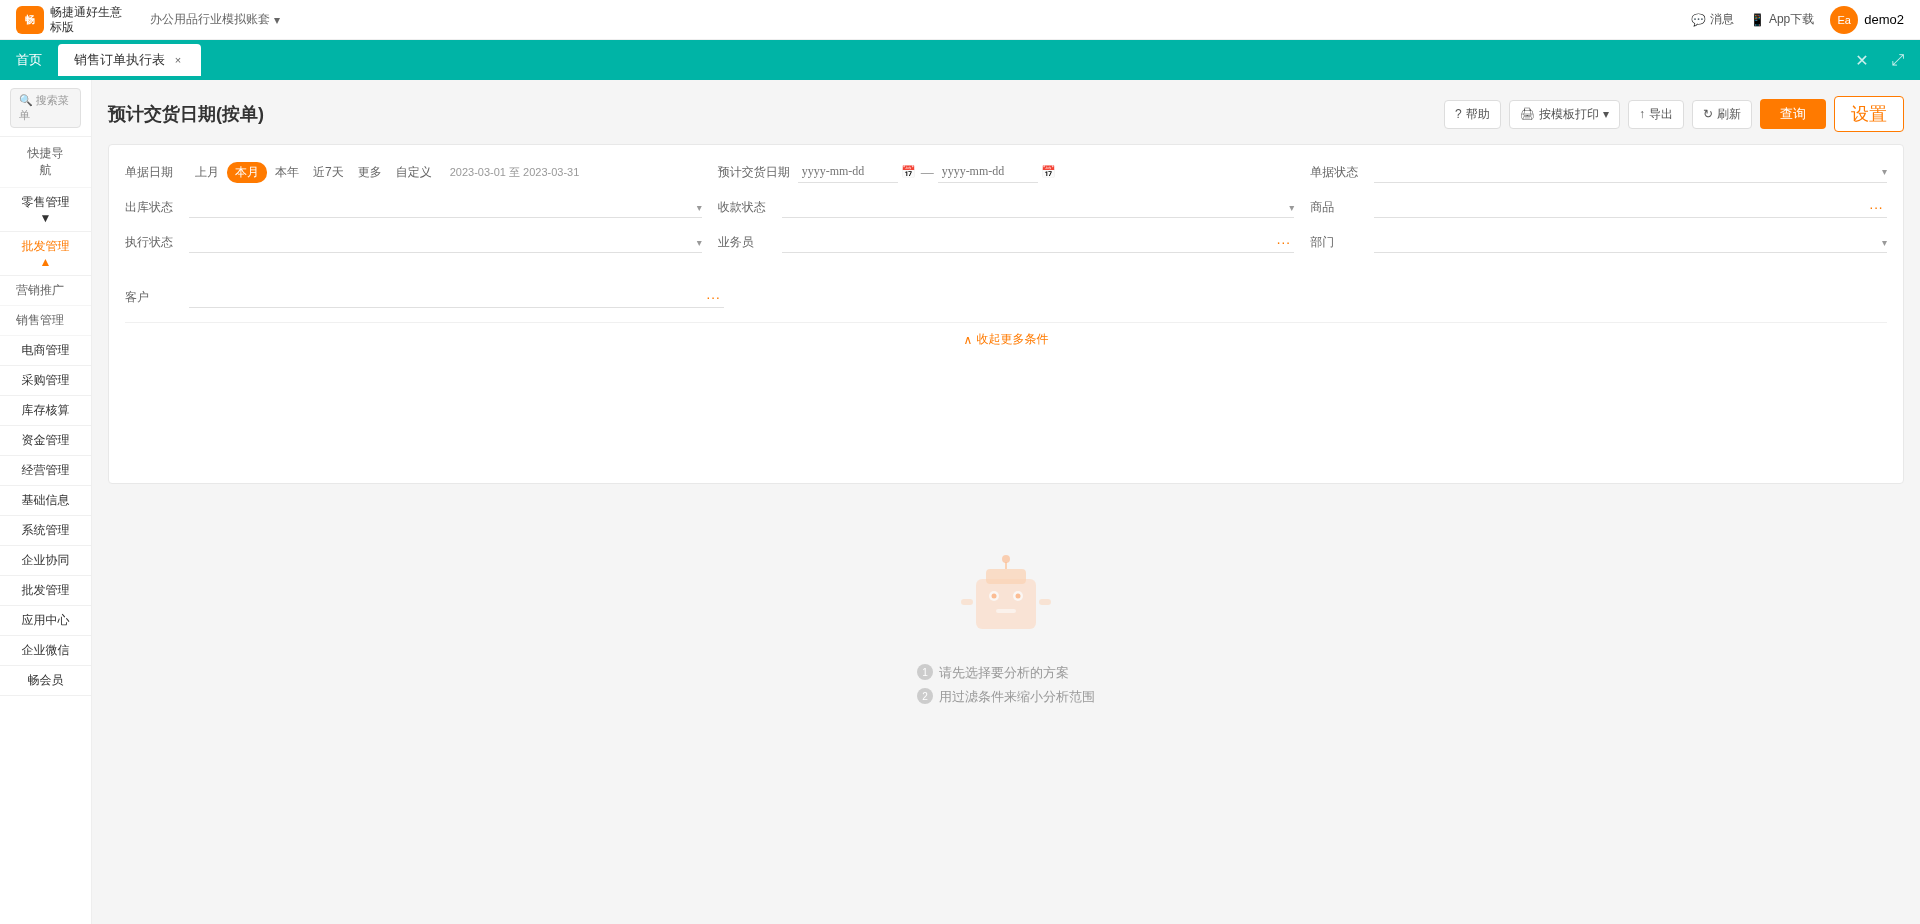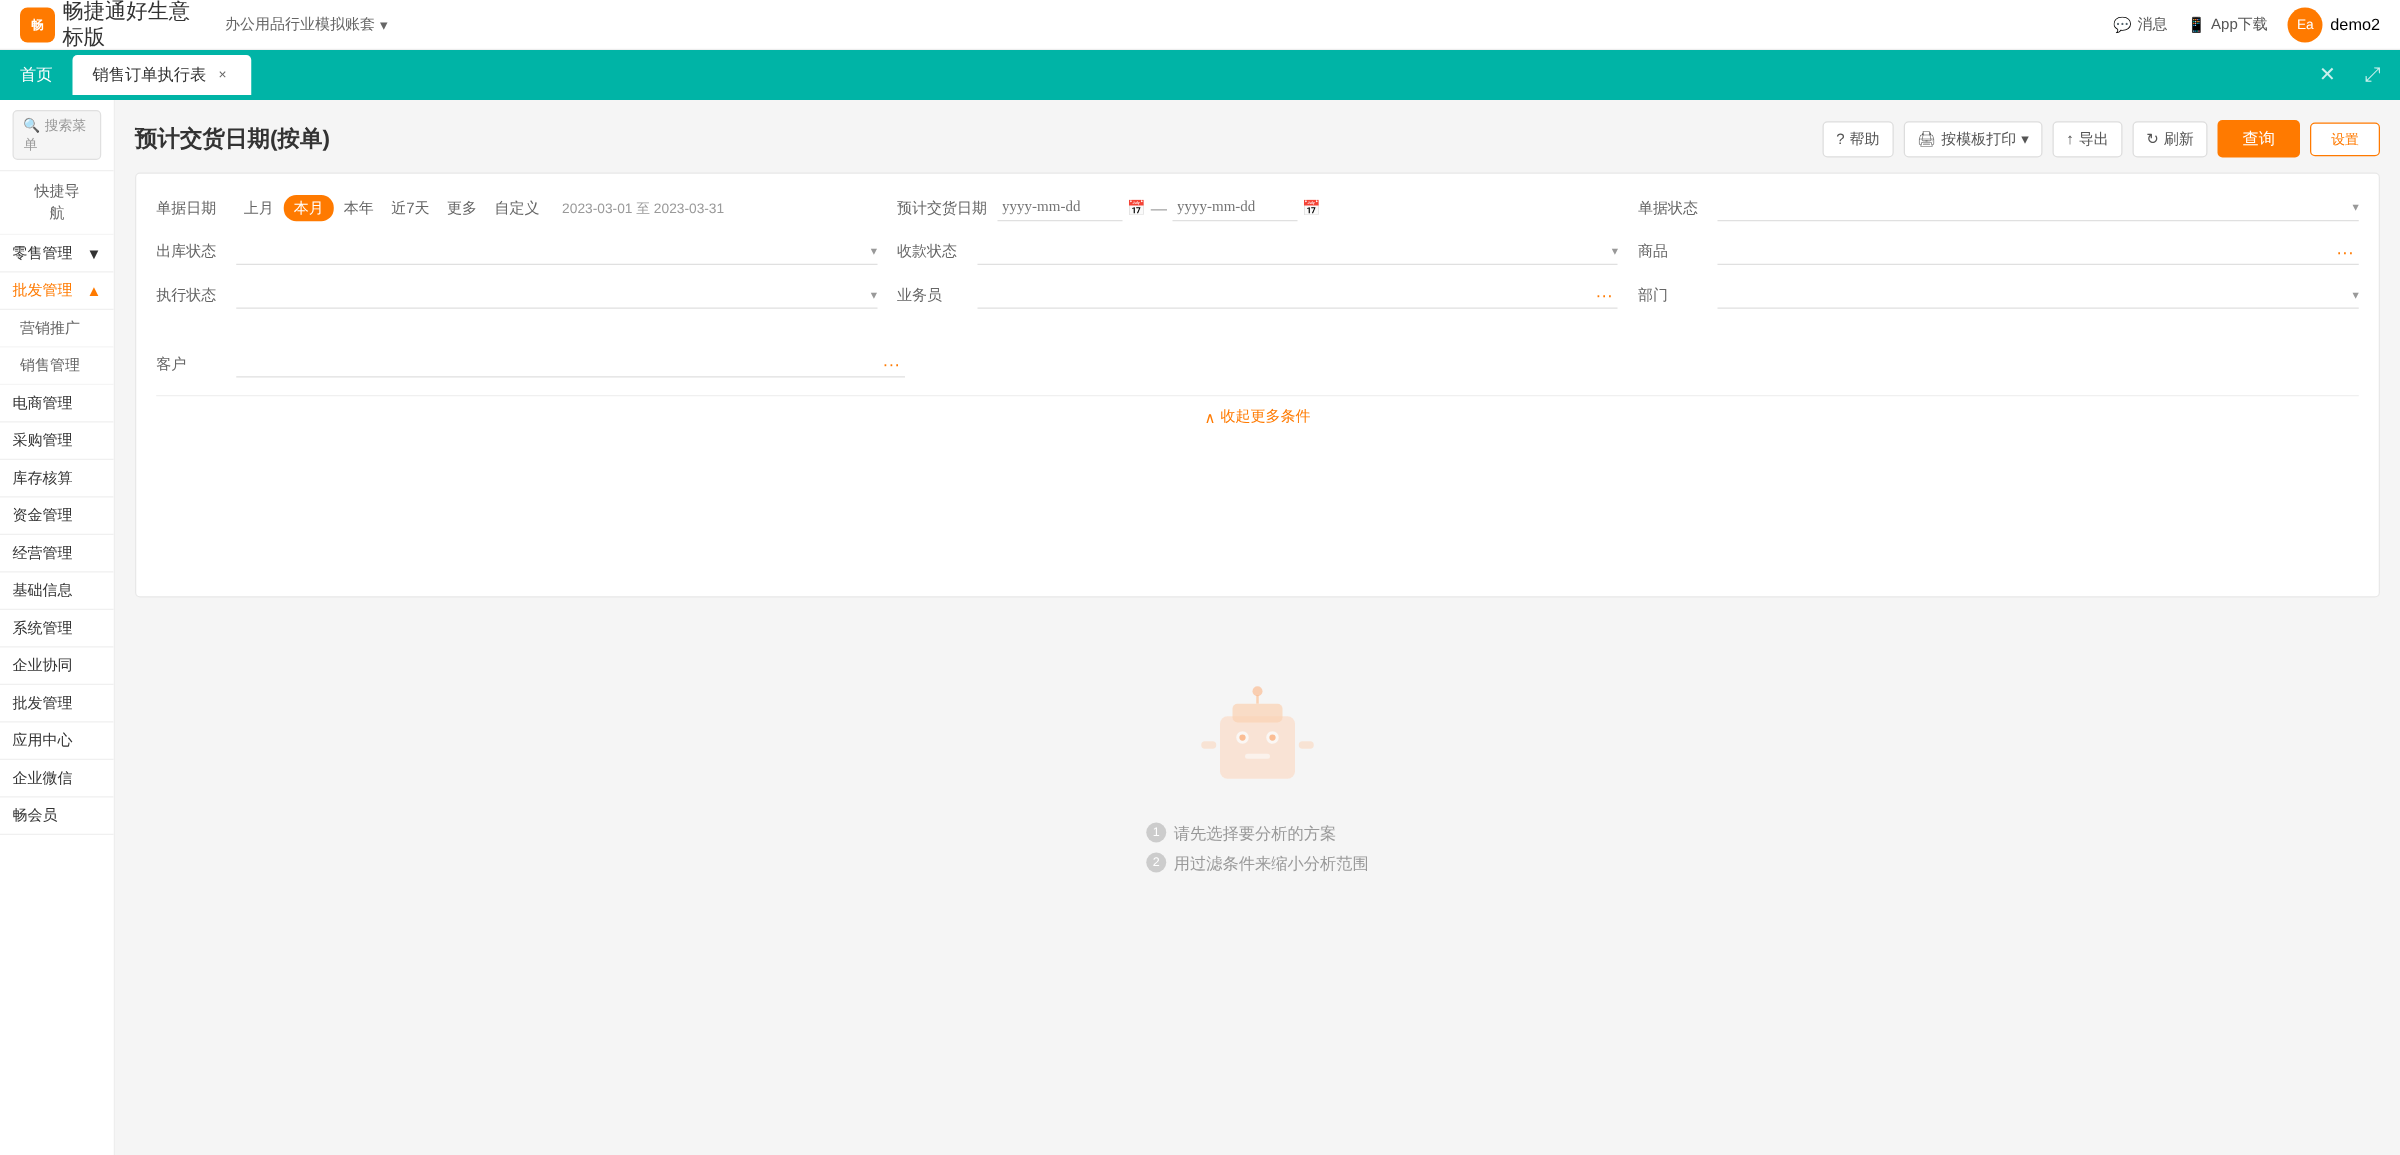--- a/index.html
+++ b/index.html
@@ -26,21 +26,21 @@
       align-items: center;
       gap: 6px;
     }
     .logo-icon {
       width: 28px; height: 28px;
       background: #ff7a00;
       border-radius: 6px;
       display: flex; align-items: center; justify-content: center;
       color: #fff; font-size: 10px; font-weight: bold;
     }
-    .logo-text { font-size: 17px; color: #333; line-height: 1.2; }
+    .logo-text { font-size: 12px; color: #333; line-height: 1.2; }
     .breadcrumb-area {
       display: flex; align-items: center; gap: 4px;
       font-size: 12px; color: #666;
       margin-left: 20px;
     }
     .top-header-right {
       display: flex; align-items: center; gap: 16px;
     }
     .header-btn {
       display: flex; align-items: center; gap: 4px;
@@ -138,20 +138,21 @@
     }
     .sidebar-section {
       padding: 6px 10px;
       font-size: 12px;
       color: #333;
       cursor: pointer;
       display: flex;
       align-items: center;
       justify-content: space-between;
       border-bottom: 1px solid #f0f0f0;
+      flex-direction: column;
     }
     .sidebar-section.expanded { color: #ff7a00; }
     .sidebar-sub-item {
       padding: 6px 10px 6px 16px;
       font-size: 12px;
       color: #666;
       cursor: pointer;
       border-bottom: 1px solid #f5f5f5;
     }
 
@@ -196,21 +197,21 @@
       padding: 6px 20px;
       font-size: 13px;
       cursor: pointer;
     }
     .btn-secondary {
       background: #fff;
       color: #ff7a00;
       border: 1px solid #ff7a00;
       border-radius: 4px;
       padding: 5px 16px;
-      font-size: 11px;
+      font-size: 18px;
       cursor: pointer;
     }
 
     
     .filter-layout {
       display: flex;
       gap: 0;
       background: #fff;
       border-radius: 4px;
       border: 1px solid #e8e8e8;

